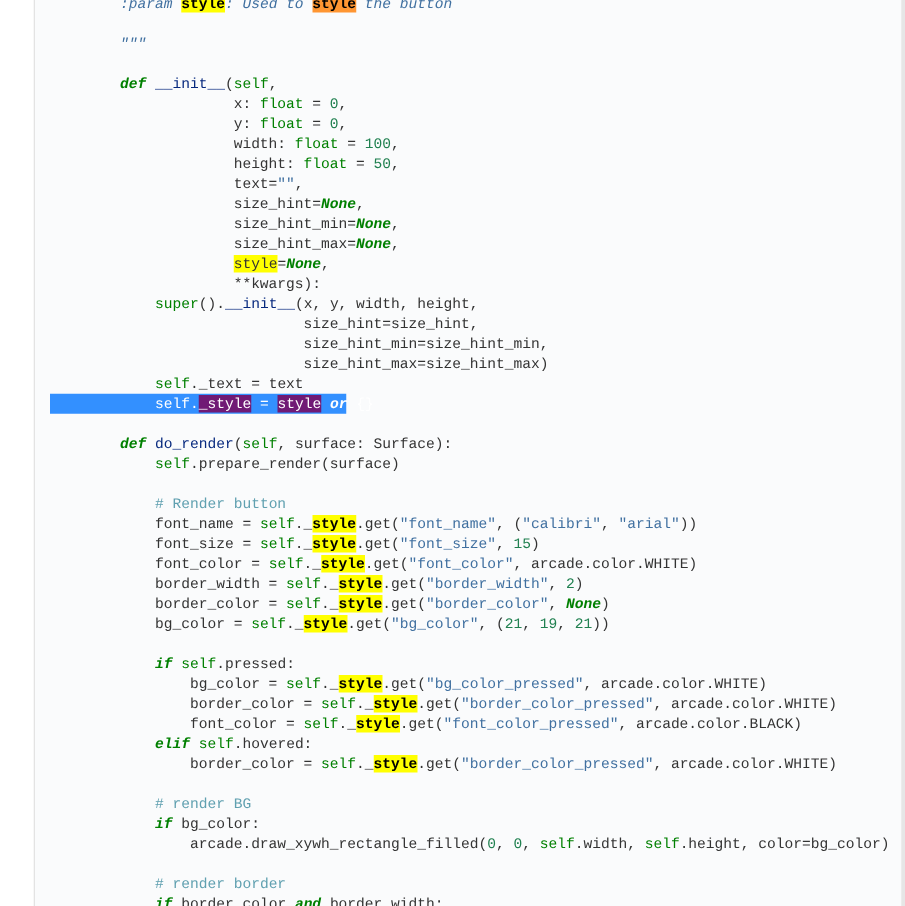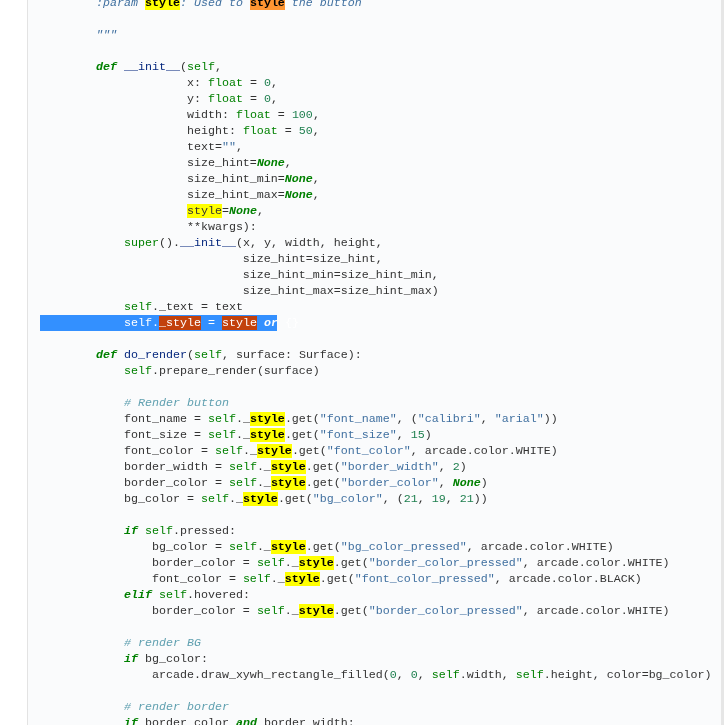--- a/index.html
+++ b/index.html
@@ -25,26 +25,26 @@
     position:absolute; left:40px; top:-5px;
     font-family:"Liberation Mono", monospace;
     font-size:11.67px;
     line-height:16px;
     color:#333333;
     white-space:pre;
   }
   .line { height:16px; padding-left:28px; position:relative; }
   .line.selected { background:#3390ff; width:209px; color:#ffffff; }
   .line.selected .self, .line.selected .kw { color:#ffffff; }
-  .line.selected .sel-hl { background:#c2410c; }
+  .line.selected .sel-hl { background:#701a75; }
   .kw { color:#008000; font-weight:bold;font-style:italic; }
   .self { color:#008000; }
   .str { color:#4070a0; }
   .num { color:#208050; }
-  .cm { color:#60a0b0; font-style:italic; }
+  .cm { color:#60a0b0; }
   .doc { color:#4070a0; font-style:italic; }
   .fn { color:#06287e; }
   .hl-y { background:#ffff00; color:#000; font-weight:bold; }
   .hl-y2 { background:#ffff00; }
   .hl-o { background:#ff9632; color:#000; font-weight:bold; }
 </style>
 </head>
 <body>
 
 <div class="left-gutter"></div>

